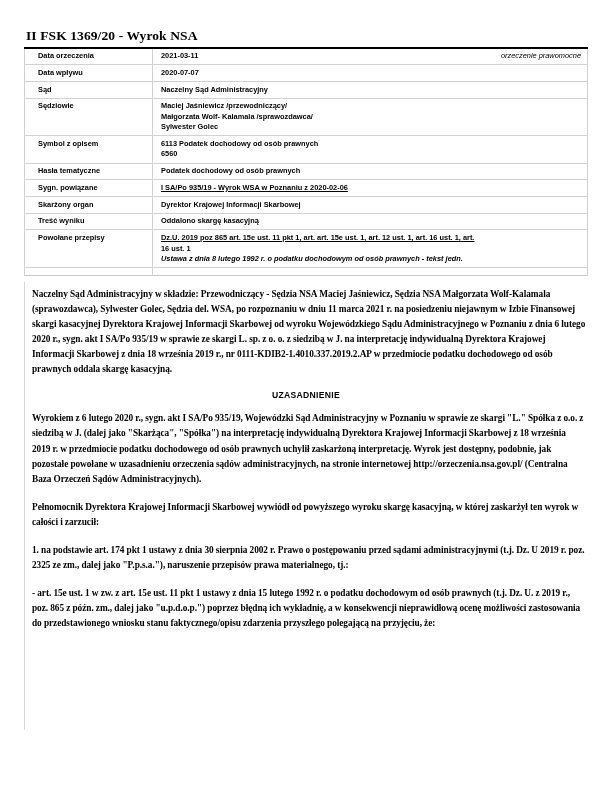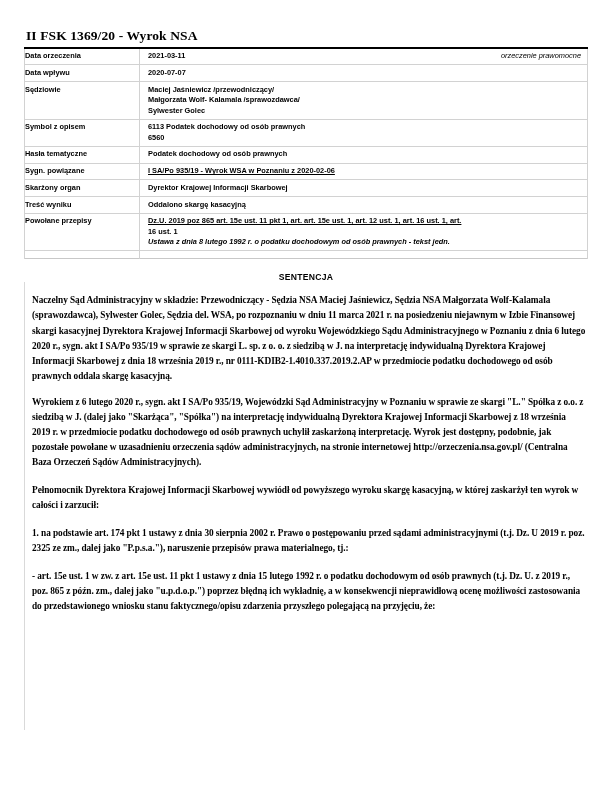--- a/index.html
+++ b/index.html
@@ -53,21 +53,21 @@
   }
   .meta-table td {
     vertical-align: top;
     padding: 2.6px 4px 2.6px 4px;
   }
   .meta-table td.label {
     width: 110px;
     font-weight: bold;
     border-right: 1px solid #d2d2d2;
     border-left: 1px solid #d2d2d2;
-    padding-left: 0;
+    padding-left: 13px;
   }
   .meta-table td.value {
     font-weight: bold;
     padding-left: 8px;
     border-right: 1px solid #d2d2d2;
     position: relative;
   }
   .meta-table td.value .line {
     display: block;
   }
@@ -149,20 +149,26 @@
         </td>
       </tr>
 
       <tr>
         <td class="label">Data wpływu</td>
         <td class="value">
           <span class="line">2020-07-07</span>
         </td>
       </tr>
 
+      <tr>
+        <td class="label">Sąd</td>
+        <td class="value">
+          <span class="line">Naczelny Sąd Administracyjny</span>
+        </td>
+      </tr>
 
       <tr>
         <td class="label">Sędziowie</td>
         <td class="value">
           <span class="line">Maciej Jaśniewicz /przewodniczący/</span>
           <span class="line">Małgorzata Wolf- Kalamala /sprawozdawca/</span>
           <span class="line">Sylwester Golec</span>
         </td>
       </tr>
 
@@ -212,26 +218,26 @@
       </tr>
 
       <tr class="spacer-row">
         <td></td>
         <td></td>
       </tr>
 
     </tbody>
   </table>
 
-  <h2 class="section-heading">SENTENCJA</h2>
 
   <div class="body-block">
     <p class="para">Naczelny Sąd Administracyjny w składzie: Przewodniczący - Sędzia NSA Maciej Jaśniewicz, Sędzia NSA Małgorzata Wolf-Kalamala (sprawozdawca), Sylwester Golec, Sędzia del. WSA, po rozpoznaniu w dniu 11 marca 2021 r. na posiedzeniu niejawnym w Izbie Finansowej skargi kasacyjnej Dyrektora Krajowej Informacji Skarbowej od wyroku Wojewódzkiego Sądu Administracyjnego w Poznaniu z dnia 6 lutego 2020 r., sygn. akt I SA/Po 935/19 w sprawie ze skargi L. sp. z o. o. z siedzibą w J. na interpretację indywidualną Dyrektora Krajowej Informacji Skarbowej z dnia 18 września 2019 r., nr 0111-KDIB2-1.4010.337.2019.2.AP w przedmiocie podatku dochodowego od osób prawnych oddala skargę kasacyjną.</p>
   </div>
 
+  <h2 class="section-heading">UZASADNIENIE</h2>
 
   <div class="body-block">
     <p class="para">Wyrokiem z 6 lutego 2020 r., sygn. akt I SA/Po 935/19, Wojewódzki Sąd Administracyjny w Poznaniu w sprawie ze skargi "L." Spółka z o.o. z siedzibą w J. (dalej jako "Skarżąca", "Spółka") na interpretację indywidualną Dyrektora Krajowej Informacji Skarbowej z 18 września 2019 r. w przedmiocie podatku dochodowego od osób prawnych uchylił zaskarżoną interpretację. Wyrok jest dostępny, podobnie, jak pozostałe powołane w uzasadnieniu orzeczenia sądów administracyjnych, na stronie internetowej http://orzeczenia.nsa.gov.pl/ (Centralna Baza Orzeczeń Sądów Administracyjnych).</p>
     <p class="para">Pełnomocnik Dyrektora Krajowej Informacji Skarbowej wywiódł od powyższego wyroku skargę kasacyjną, w której zaskarżył ten wyrok w całości i zarzucił:</p>
     <p class="para">1. na podstawie art. 174 pkt 1 ustawy z dnia 30 sierpnia 2002 r. Prawo o postępowaniu przed sądami administracyjnymi (t.j. Dz. U 2019 r. poz. 2325 ze zm., dalej jako "P.p.s.a."), naruszenie przepisów prawa materialnego, tj.:</p>
     <p class="para">- art. 15e ust. 1 w zw. z art. 15e ust. 11 pkt 1 ustawy z dnia 15 lutego 1992 r. o podatku dochodowym od osób prawnych (t.j. Dz. U. z 2019 r., poz. 865 z późn. zm., dalej jako "u.p.d.o.p.") poprzez błędną ich wykładnię, a w konsekwencji nieprawidłową ocenę możliwości zastosowania do przedstawionego wniosku stanu faktycznego/opisu zdarzenia przyszłego polegającą na przyjęciu, że:</p>
   </div>
 
   <div class="gutter-rule"></div>
 

